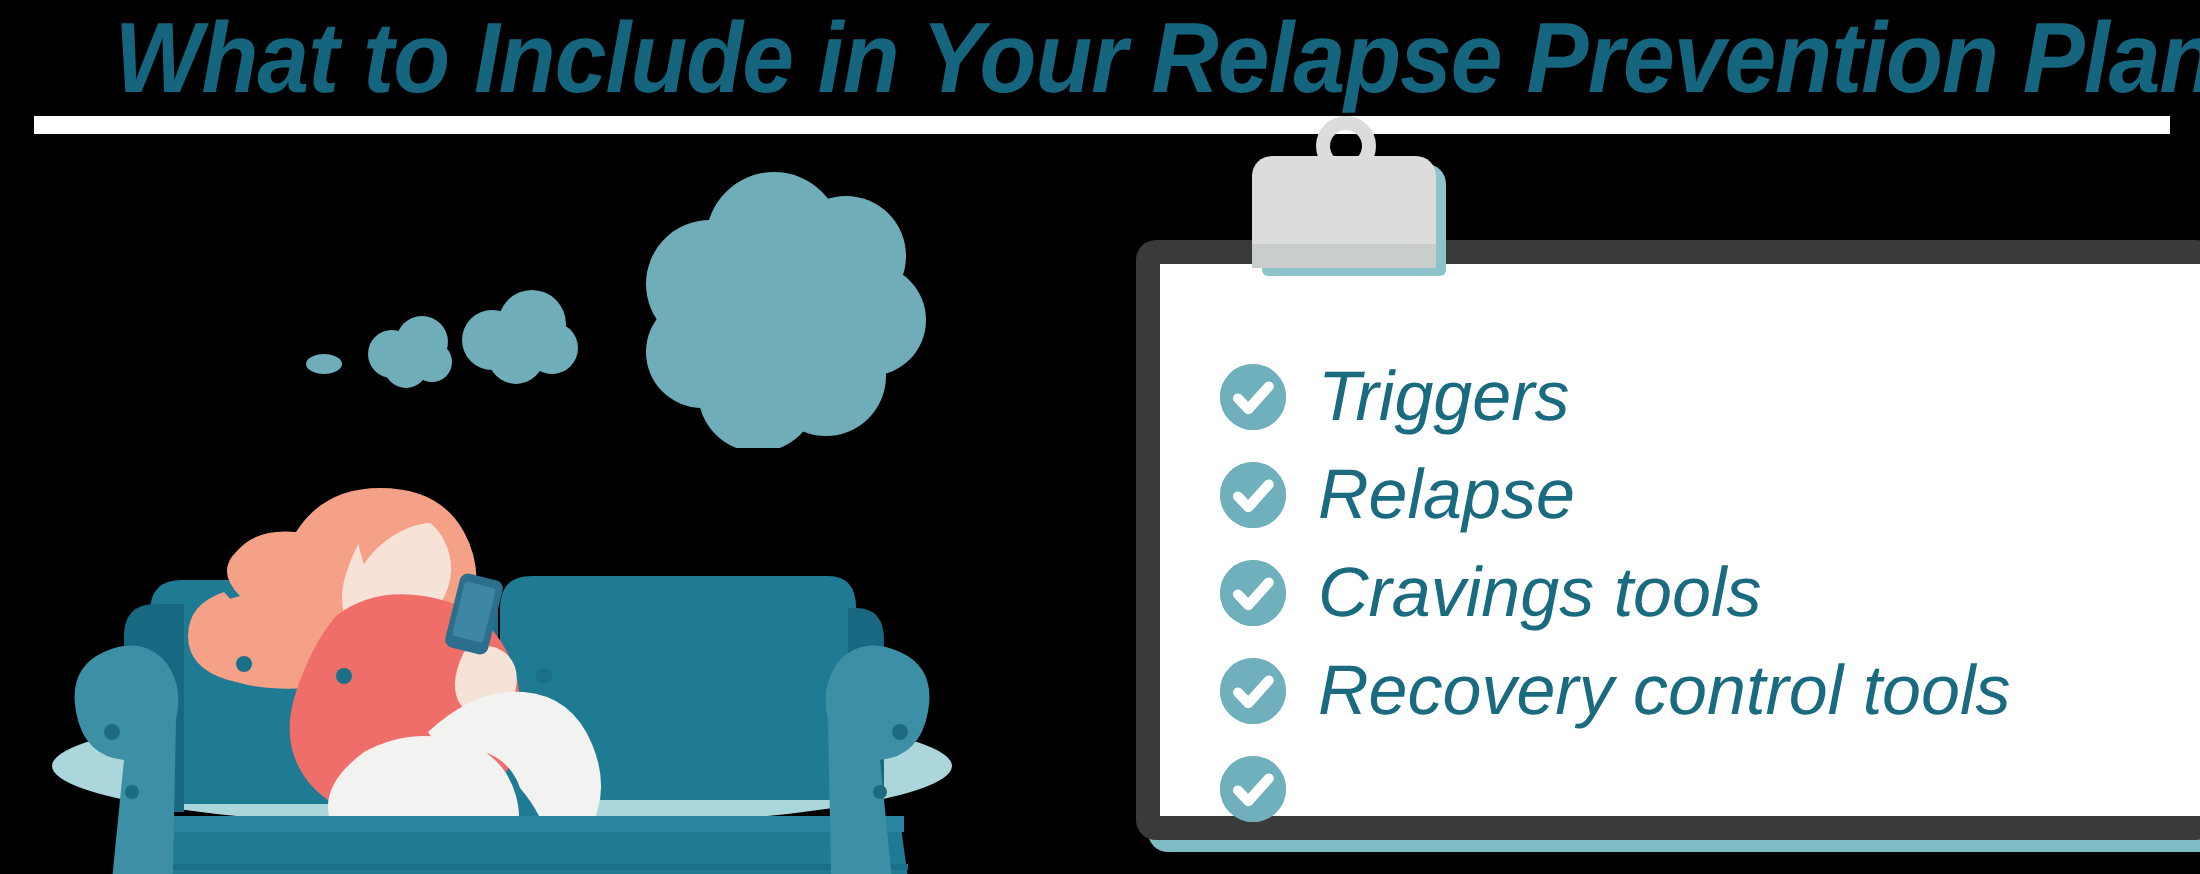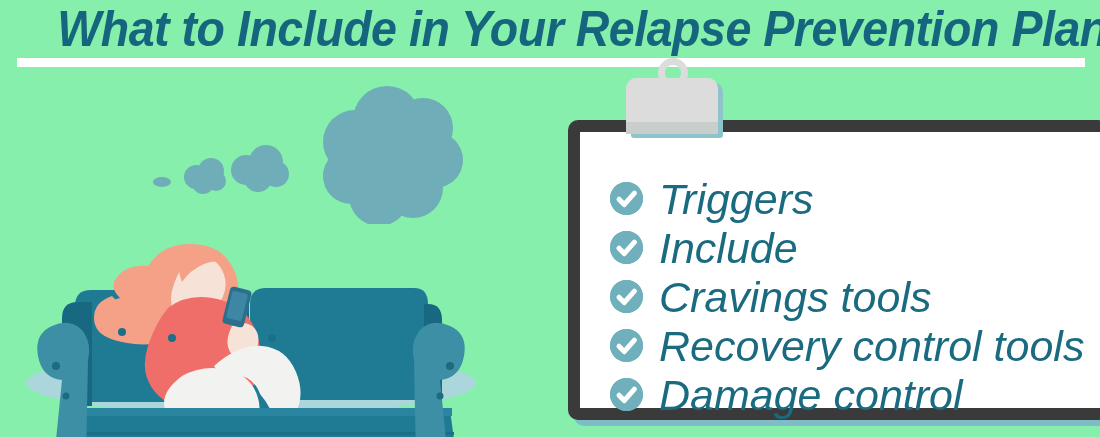--- a/index.html
+++ b/index.html
@@ -6,21 +6,21 @@
     margin: 0;
     padding: 0;
     background: #ffffff;
   }
 
   #infographic {
     position: relative;
     width: 1100px;
     height: 437px;
     overflow: hidden;
-    background: #86efac;
+    background: #000000;
     font-family: "Liberation Sans", sans-serif;
   }
 
   
   #header-band {
     position: absolute;
     left: 0; top: 0;
     width: 1100px;
     height: 82px;
   }
@@ -160,21 +160,21 @@
     width: 33px;
     height: 33px;
     border-radius: 50%;
     background: #6fb0bc;
   }
   .check-circle svg { display: block; }
   .check-label {
     margin-left: 16px;
     font-family: "Liberation Sans", sans-serif;
     font-style: italic;
-    font-size: 43px;
+    font-size: 35px;
     line-height: 36px;
     color: #1a6a80;
     white-space: nowrap;
   }
 </style>
 </head>
 <body>
 
 <div id="infographic">
 
@@ -382,21 +382,21 @@
             <span class="check-label">Triggers</span>
           </div>
 
           <div class="check-row">
             <span class="check-circle">
               <svg width="33" height="33" viewBox="0 0 33 33">
                 <circle cx="16.5" cy="16.5" r="16.5" fill="#6fb0bc"></circle>
                 <path d="M9 17.2 l5.2 5.4 l10.2 -11.4" stroke="#ffffff" stroke-width="5" stroke-linecap="round" stroke-linejoin="round" fill="none"></path>
               </svg>
             </span>
-            <span class="check-label">Include</span>
+            <span class="check-label">Relapse</span>
           </div>
 
           <div class="check-row">
             <span class="check-circle">
               <svg width="33" height="33" viewBox="0 0 33 33">
                 <circle cx="16.5" cy="16.5" r="16.5" fill="#6fb0bc"></circle>
                 <path d="M9 17.2 l5.2 5.4 l10.2 -11.4" stroke="#ffffff" stroke-width="5" stroke-linecap="round" stroke-linejoin="round" fill="none"></path>
               </svg>
             </span>
             <span class="check-label">Cravings tools</span>
@@ -412,21 +412,20 @@
             <span class="check-label">Recovery control tools</span>
           </div>
 
           <div class="check-row">
             <span class="check-circle">
               <svg width="33" height="33" viewBox="0 0 33 33">
                 <circle cx="16.5" cy="16.5" r="16.5" fill="#6fb0bc"></circle>
                 <path d="M9 17.2 l5.2 5.4 l10.2 -11.4" stroke="#ffffff" stroke-width="5" stroke-linecap="round" stroke-linejoin="round" fill="none"></path>
               </svg>
             </span>
-            <span class="check-label">Damage control</span>
           </div>
 
         </div>
       </div>
     </div>
 
     <div id="clip-metal-shadow"></div>
     <div id="clip-metal"></div>
     <div id="clip-metal-strip"></div>
     <div id="clip-ring"></div>

